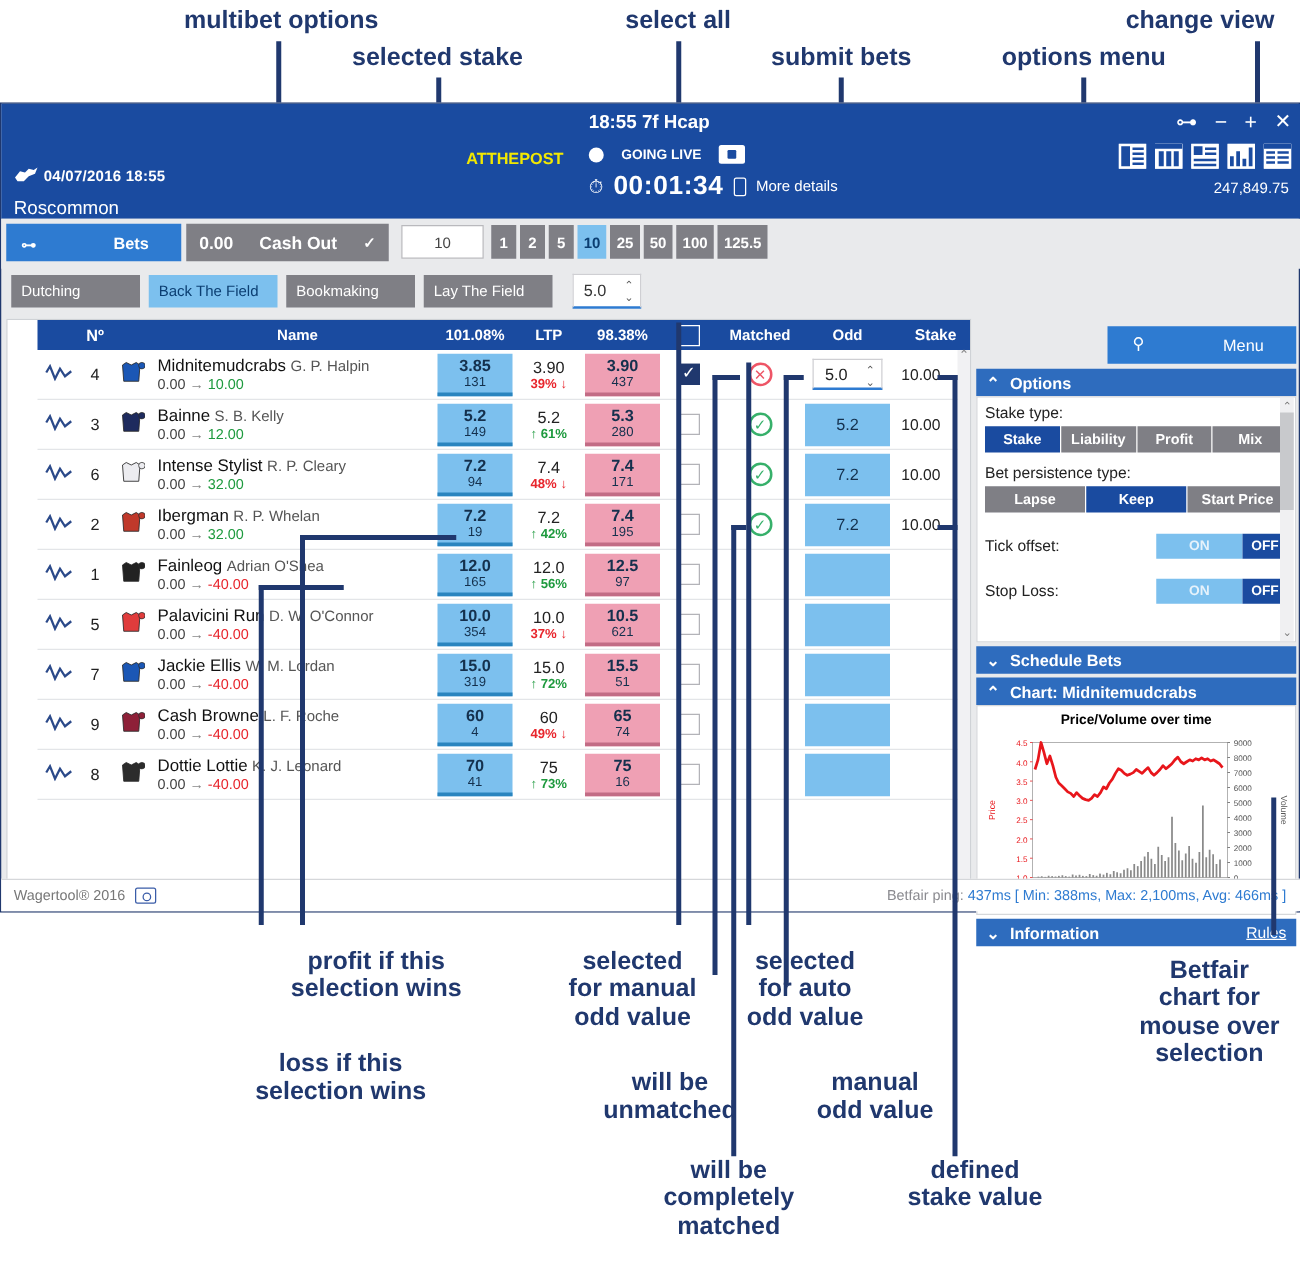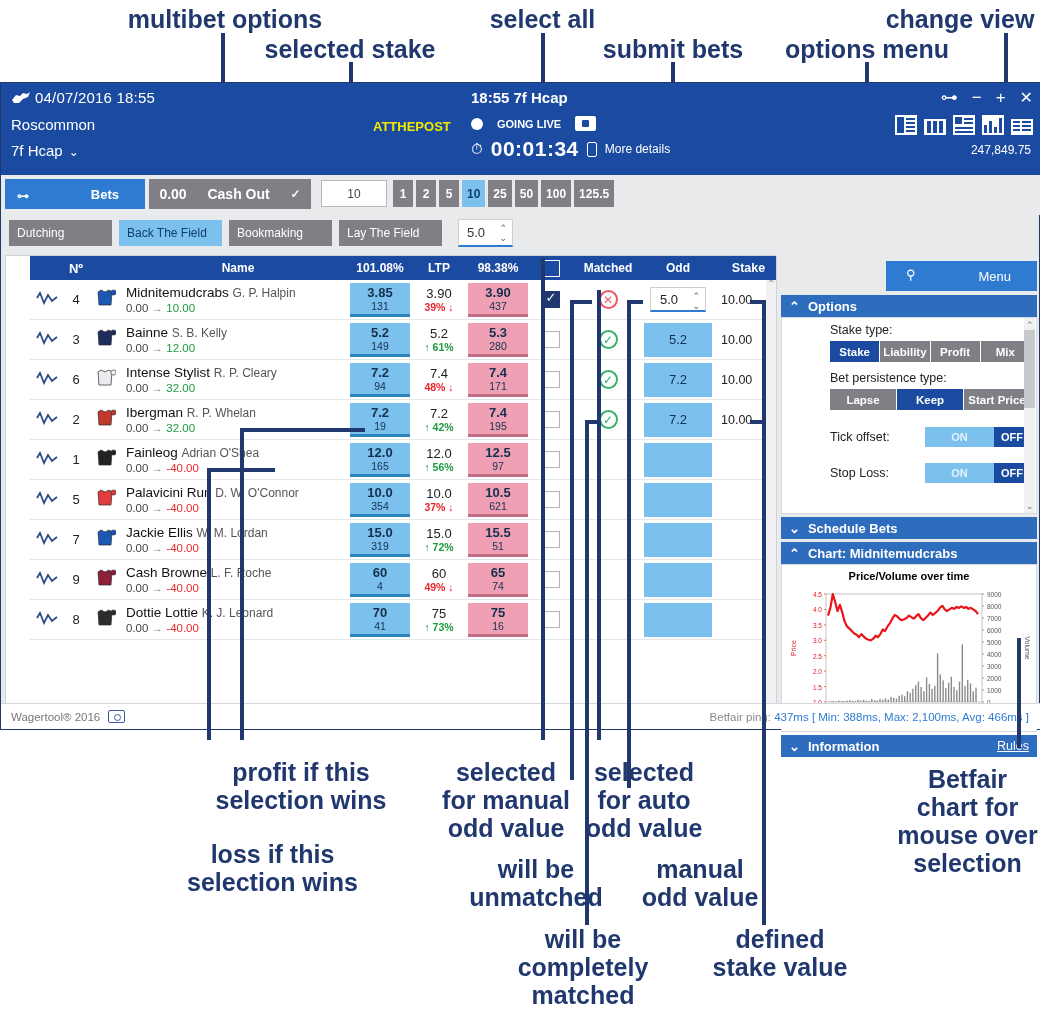--- a/index.html
+++ b/index.html
@@ -2,32 +2,32 @@
 <html><head>
 <meta charset="utf-8">
 <style>
   * { box-sizing: border-box; margin:0; padding:0; }
   body {
     width:1040px; height:1020px; background:#ffffff;
     font-family:"Liberation Sans", sans-serif;
     position:relative; overflow:hidden;
   }
   
-  .ann { position:absolute; color:#20386e; font-weight:700; font-size:25px; line-height:1.12; text-align:center; white-space:pre-line; }
+  .ann { position:absolute; color:#20386e; font-weight:700; font-size:20px; line-height:1.12; text-align:center; white-space:pre-line; }
   .vline { position:absolute; background:#20386e; width:4px; }
   .hline { position:absolute; background:#20386e; height:4px; }
   .box { position:absolute; border:4px solid #20386e; }
 
   
   #app { position:absolute; left:0; top:82px; width:1040px; height:648px; background:#e9eaec; border:1px solid #20386e; }
 
   
   .hdr { position:absolute; left:0; top:0; width:1040px; height:92px; background:#1a4ba0; color:#fff; }
   .hdr-left { position:absolute; left:10px; top:6px; }
-  .hdr-date { font-size:15px; font-weight:400; letter-spacing:.2px; }
+  .hdr-date { font-size:12px; font-weight:700; letter-spacing:.2px;margin-top:44px; }
   .horse-glyph { display:inline-block; width:20px; height:14px; vertical-align:-2px; margin-right:4px; }
   .hdr-course { font-size:15px; margin-top:10px; }
   .hdr-race { font-size:15px; margin-top:9px; }
   .chev { display:inline-block; font-size:12px; margin-left:6px; }
 
   .hdr-mid { position:absolute; left:470px; top:6px; width:330px; }
   .hdr-title { font-size:15px; font-weight:700; }
   .hdr-row2 { margin-top:10px; display:flex; align-items:center; gap:14px; font-size:11px; font-weight:700; }
   .dot { width:12px; height:12px; border-radius:50%; background:#fff; display:inline-block; }
   .vid { width:21px; height:15px; background:#fff; border-radius:2px; position:relative; }
@@ -679,21 +679,21 @@
         </div>
       </div>
     <div class="tbl-scroll"></div>
   </div>
 
   <div class="rp">
     <div class="sect-hdr">
       <span>⌃</span>
       <span>Options</span>
     </div>
-    <div class="sect-body" style="height:197px; position:relative; overflow:hidden;padding-left:42px;">
+    <div class="sect-body" style="height:197px; position:relative; overflow:hidden;">
       <div class="opt-lbl">Stake type:</div>
       <div class="seg">
         <div class="on">Stake</div>
         <div>Liability</div>
         <div>Profit</div>
         <div>Mix</div>
       </div>
       <div class="opt-lbl" style="margin-top:9px;">Bet persistence type:</div>
       <div class="seg">
         <div>Lapse</div>

